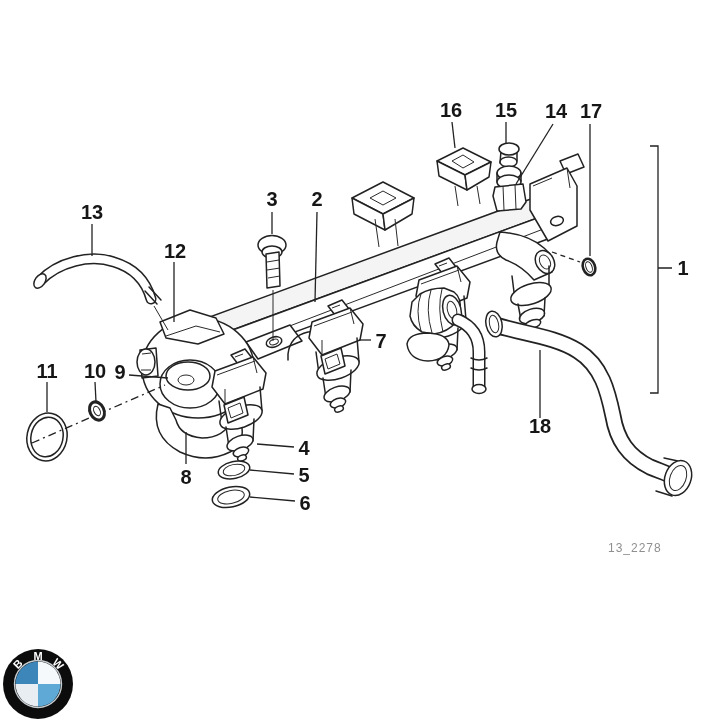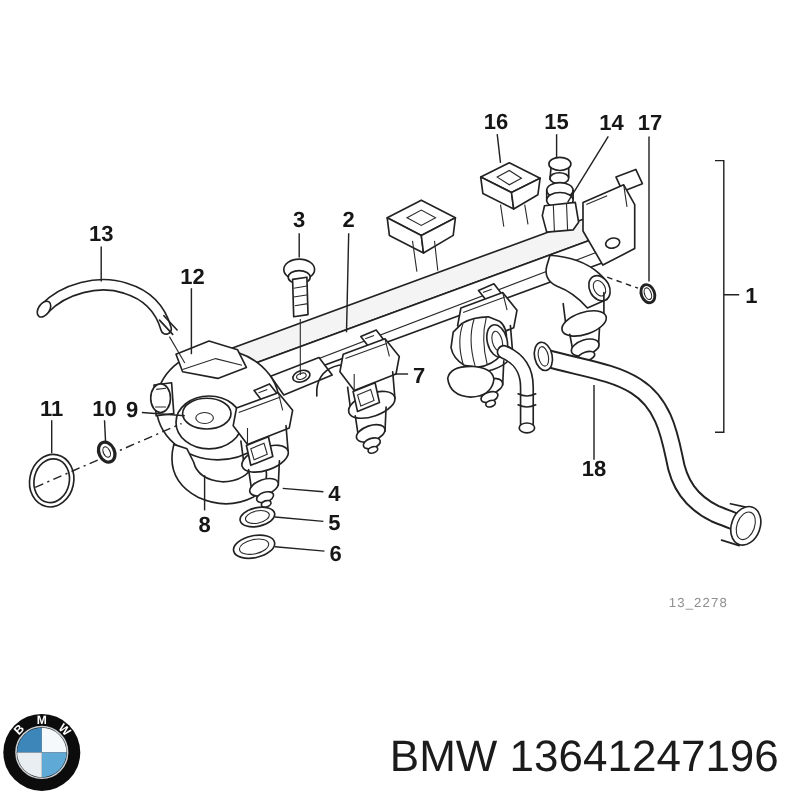--- a/index.html
+++ b/index.html
@@ -278,18 +278,14 @@
     <circle cx="37" cy="37" r="23.5" fill="none" stroke="#c8cdd1" stroke-width="1.4"></circle>
     <path d="M37,37 L37,14.5 A22.5,22.5 0 0 0 14.5,37 Z" fill="#3c86ba"></path>
     <path d="M37,37 L59.5,37 A22.5,22.5 0 0 0 37,14.5 Z" fill="#f6f9fb"></path>
     <path d="M37,37 L37,59.5 A22.5,22.5 0 0 0 59.5,37 Z" fill="#5ea9d6"></path>
     <path d="M37,37 L14.5,37 A22.5,22.5 0 0 0 37,59.5 Z" fill="#e9eef2"></path>
     <text class="roundel-letter" x="16.8" y="16.8" text-anchor="middle" dominant-baseline="central" transform="rotate(-45 16.8 16.8)">B</text>
     <text class="roundel-letter" x="37" y="8.5" text-anchor="middle" dominant-baseline="central">M</text>
     <text class="roundel-letter" x="57.2" y="16.8" text-anchor="middle" dominant-baseline="central" transform="rotate(45 57.2 16.8)">W</text>
   </svg>
 
-  <div class="footer-caption">
-    <span>BMW</span>
-    <span>13641247196</span>
-  </div>
 
 </div>
 
 </body></html>

